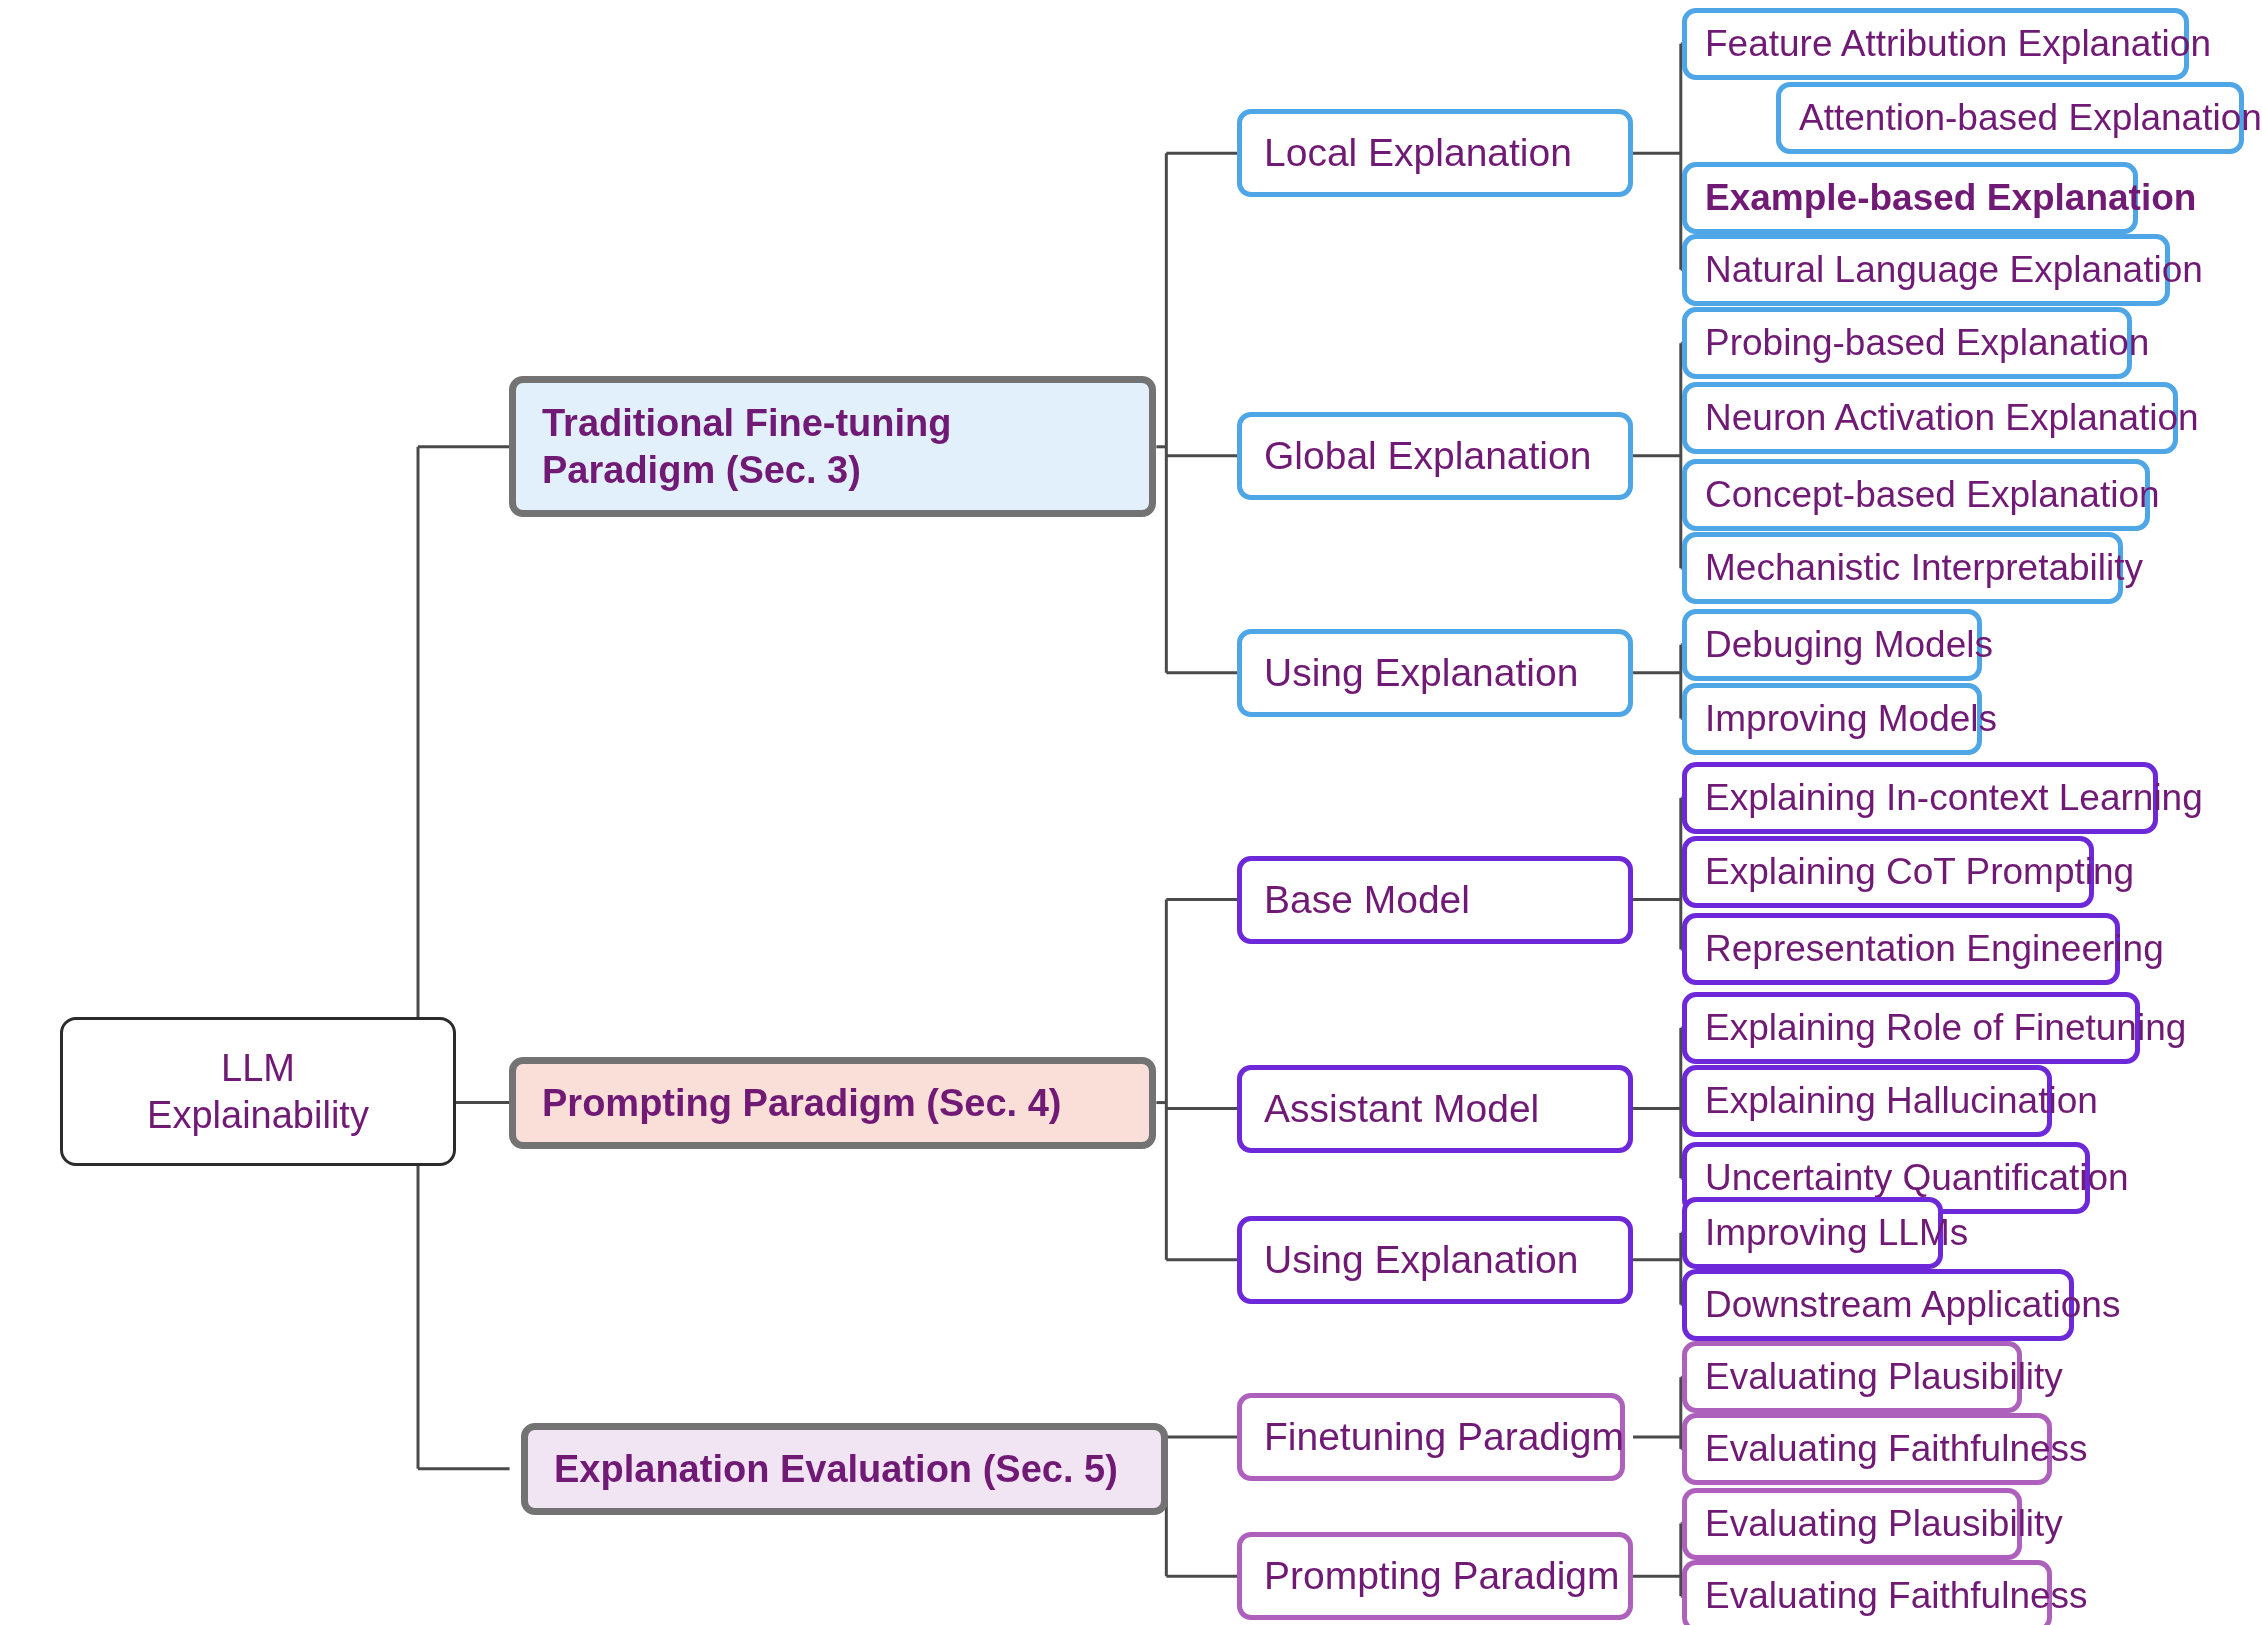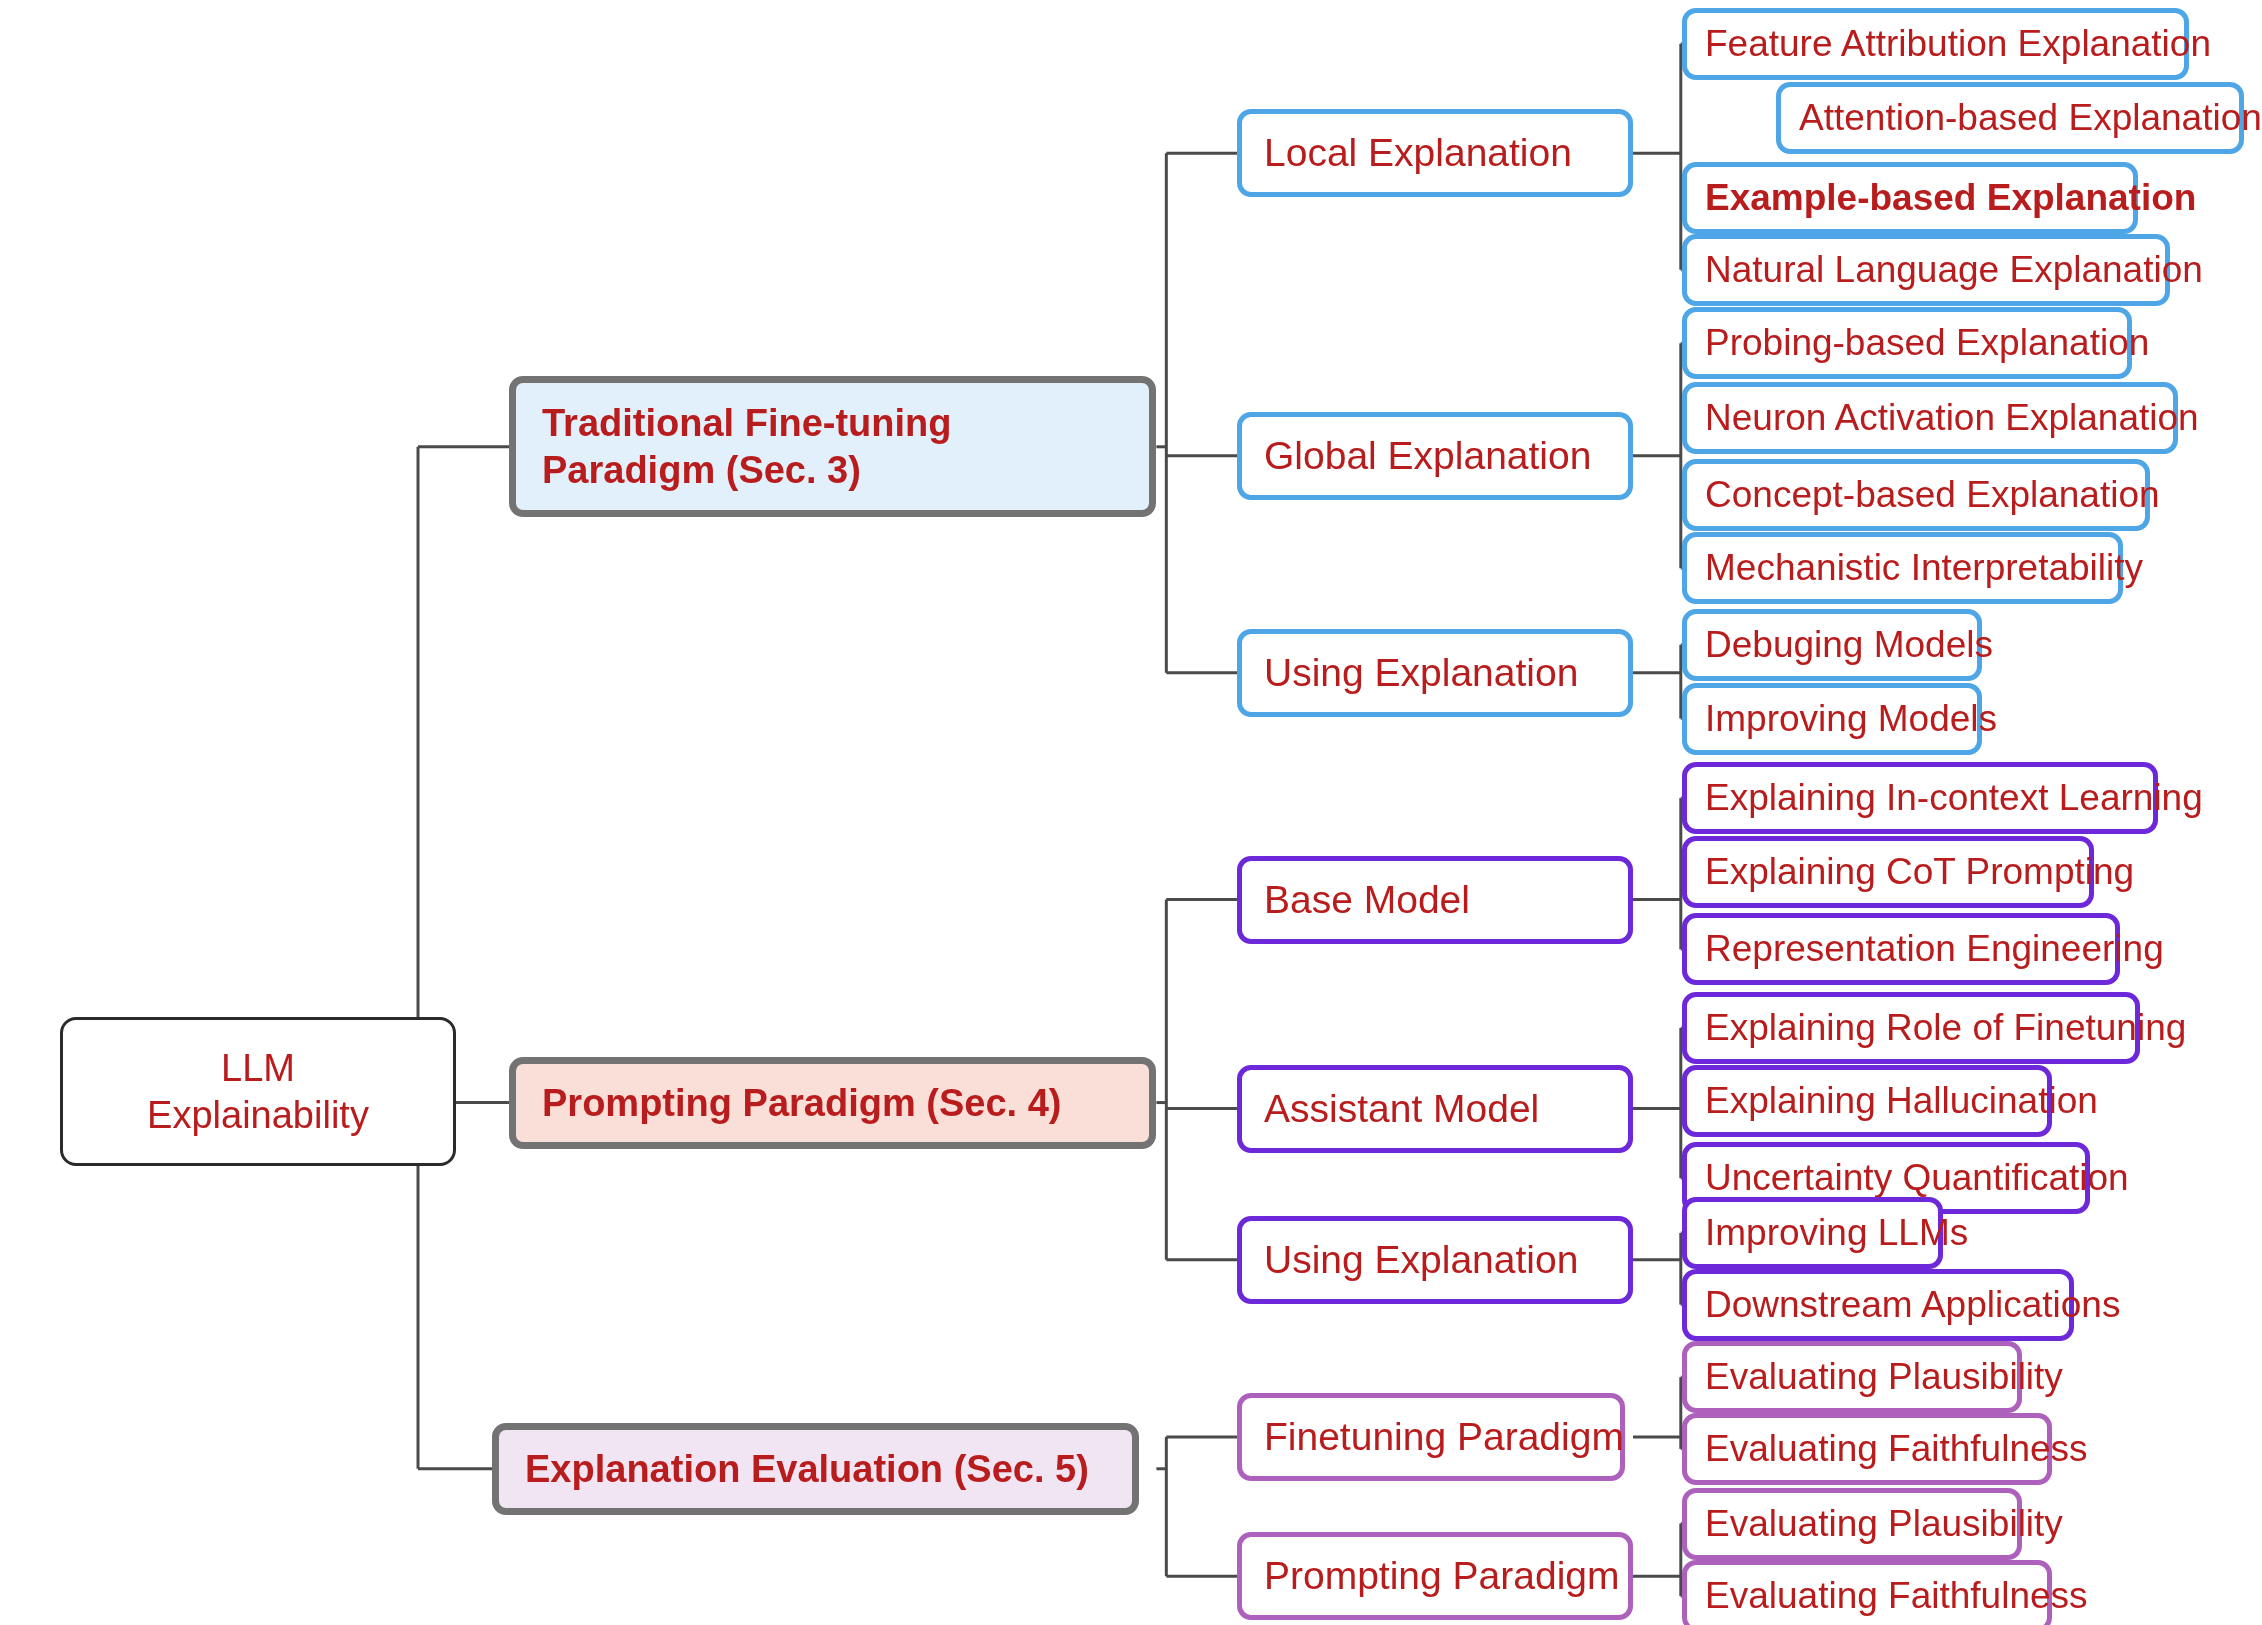--- a/index.html
+++ b/index.html
@@ -23,21 +23,21 @@
     pointer-events: none;
   }
   .node {
     position: absolute;
     box-sizing: border-box;
     display: flex;
     align-items: center;
     justify-content: center;
     text-align: center;
     background: #ffffff;
-    color: #b91c1c;
+    color: #701a75;
     white-space: pre;
     line-height: 1.22;
     z-index: 3;
   }
 
   
   .n-root {
     border: 3px solid #2b2b2b;
     border-radius: 16px;
     font-size: 38px;
@@ -157,21 +157,21 @@
       <div class="node n-out b-pink" style="left: 1682px; top: 762px; width: 476px; height: 72px;">Explaining In-context Learning</div>
       <div class="node n-out b-pink" style="left: 1682px; top: 836px; width: 412px; height: 72px;">Explaining CoT Prompting</div>
       <div class="node n-out b-pink" style="left: 1682px; top: 913px; width: 438px; height: 72px;">Representation Engineering</div>
       <div class="node n-out lvl2 b-pink" style="left: 1237px; top: 1065px; width: 396px; height: 88px;">Assistant Model</div>
       <div class="node n-out b-pink" style="left: 1682px; top: 992px; width: 458px; height: 72px;">Explaining Role of Finetuning</div>
       <div class="node n-out b-pink" style="left: 1682px; top: 1065px; width: 370px; height: 72px;">Explaining Hallucination</div>
       <div class="node n-out b-pink" style="left: 1682px; top: 1142px; width: 408px; height: 72px;">Uncertainty Quantification</div>
       <div class="node n-out lvl2 b-pink" style="left: 1237px; top: 1216px; width: 396px; height: 88px;">Using Explanation</div>
       <div class="node n-out b-pink" style="left: 1682px; top: 1197px; width: 261px; height: 72px;">Improving LLMs</div>
       <div class="node n-out b-pink" style="left: 1682px; top: 1269px; width: 392px; height: 72px;">Downstream Applications</div>
-      <div class="node n-sec purple" style="left: 492px; top: 1423px; width: 647px; height: 92px;">Explanation Evaluation (Sec. 5)</div>
+      <div class="node n-sec purple" style="left: 521px; top: 1423px; width: 647px; height: 92px;">Explanation Evaluation (Sec. 5)</div>
       <div class="node n-out lvl2 b-purple" style="left: 1237px; top: 1393px; width: 388px; height: 88px;">Finetuning Paradigm</div>
       <div class="node n-out b-purple" style="left: 1682px; top: 1341px; width: 340px; height: 72px;">Evaluating Plausibility</div>
       <div class="node n-out b-purple" style="left: 1682px; top: 1413px; width: 370px; height: 72px;">Evaluating Faithfulness</div>
       <div class="node n-out lvl2 b-purple" style="left: 1237px; top: 1532px; width: 396px; height: 88px;">Prompting Paradigm</div>
       <div class="node n-out b-purple" style="left: 1682px; top: 1488px; width: 340px; height: 72px;">Evaluating Plausibility</div>
       <div class="node n-out b-purple" style="left: 1682px; top: 1560px; width: 370px; height: 72px;">Evaluating Faithfulness</div>
     </div>
 </div>
 
 

